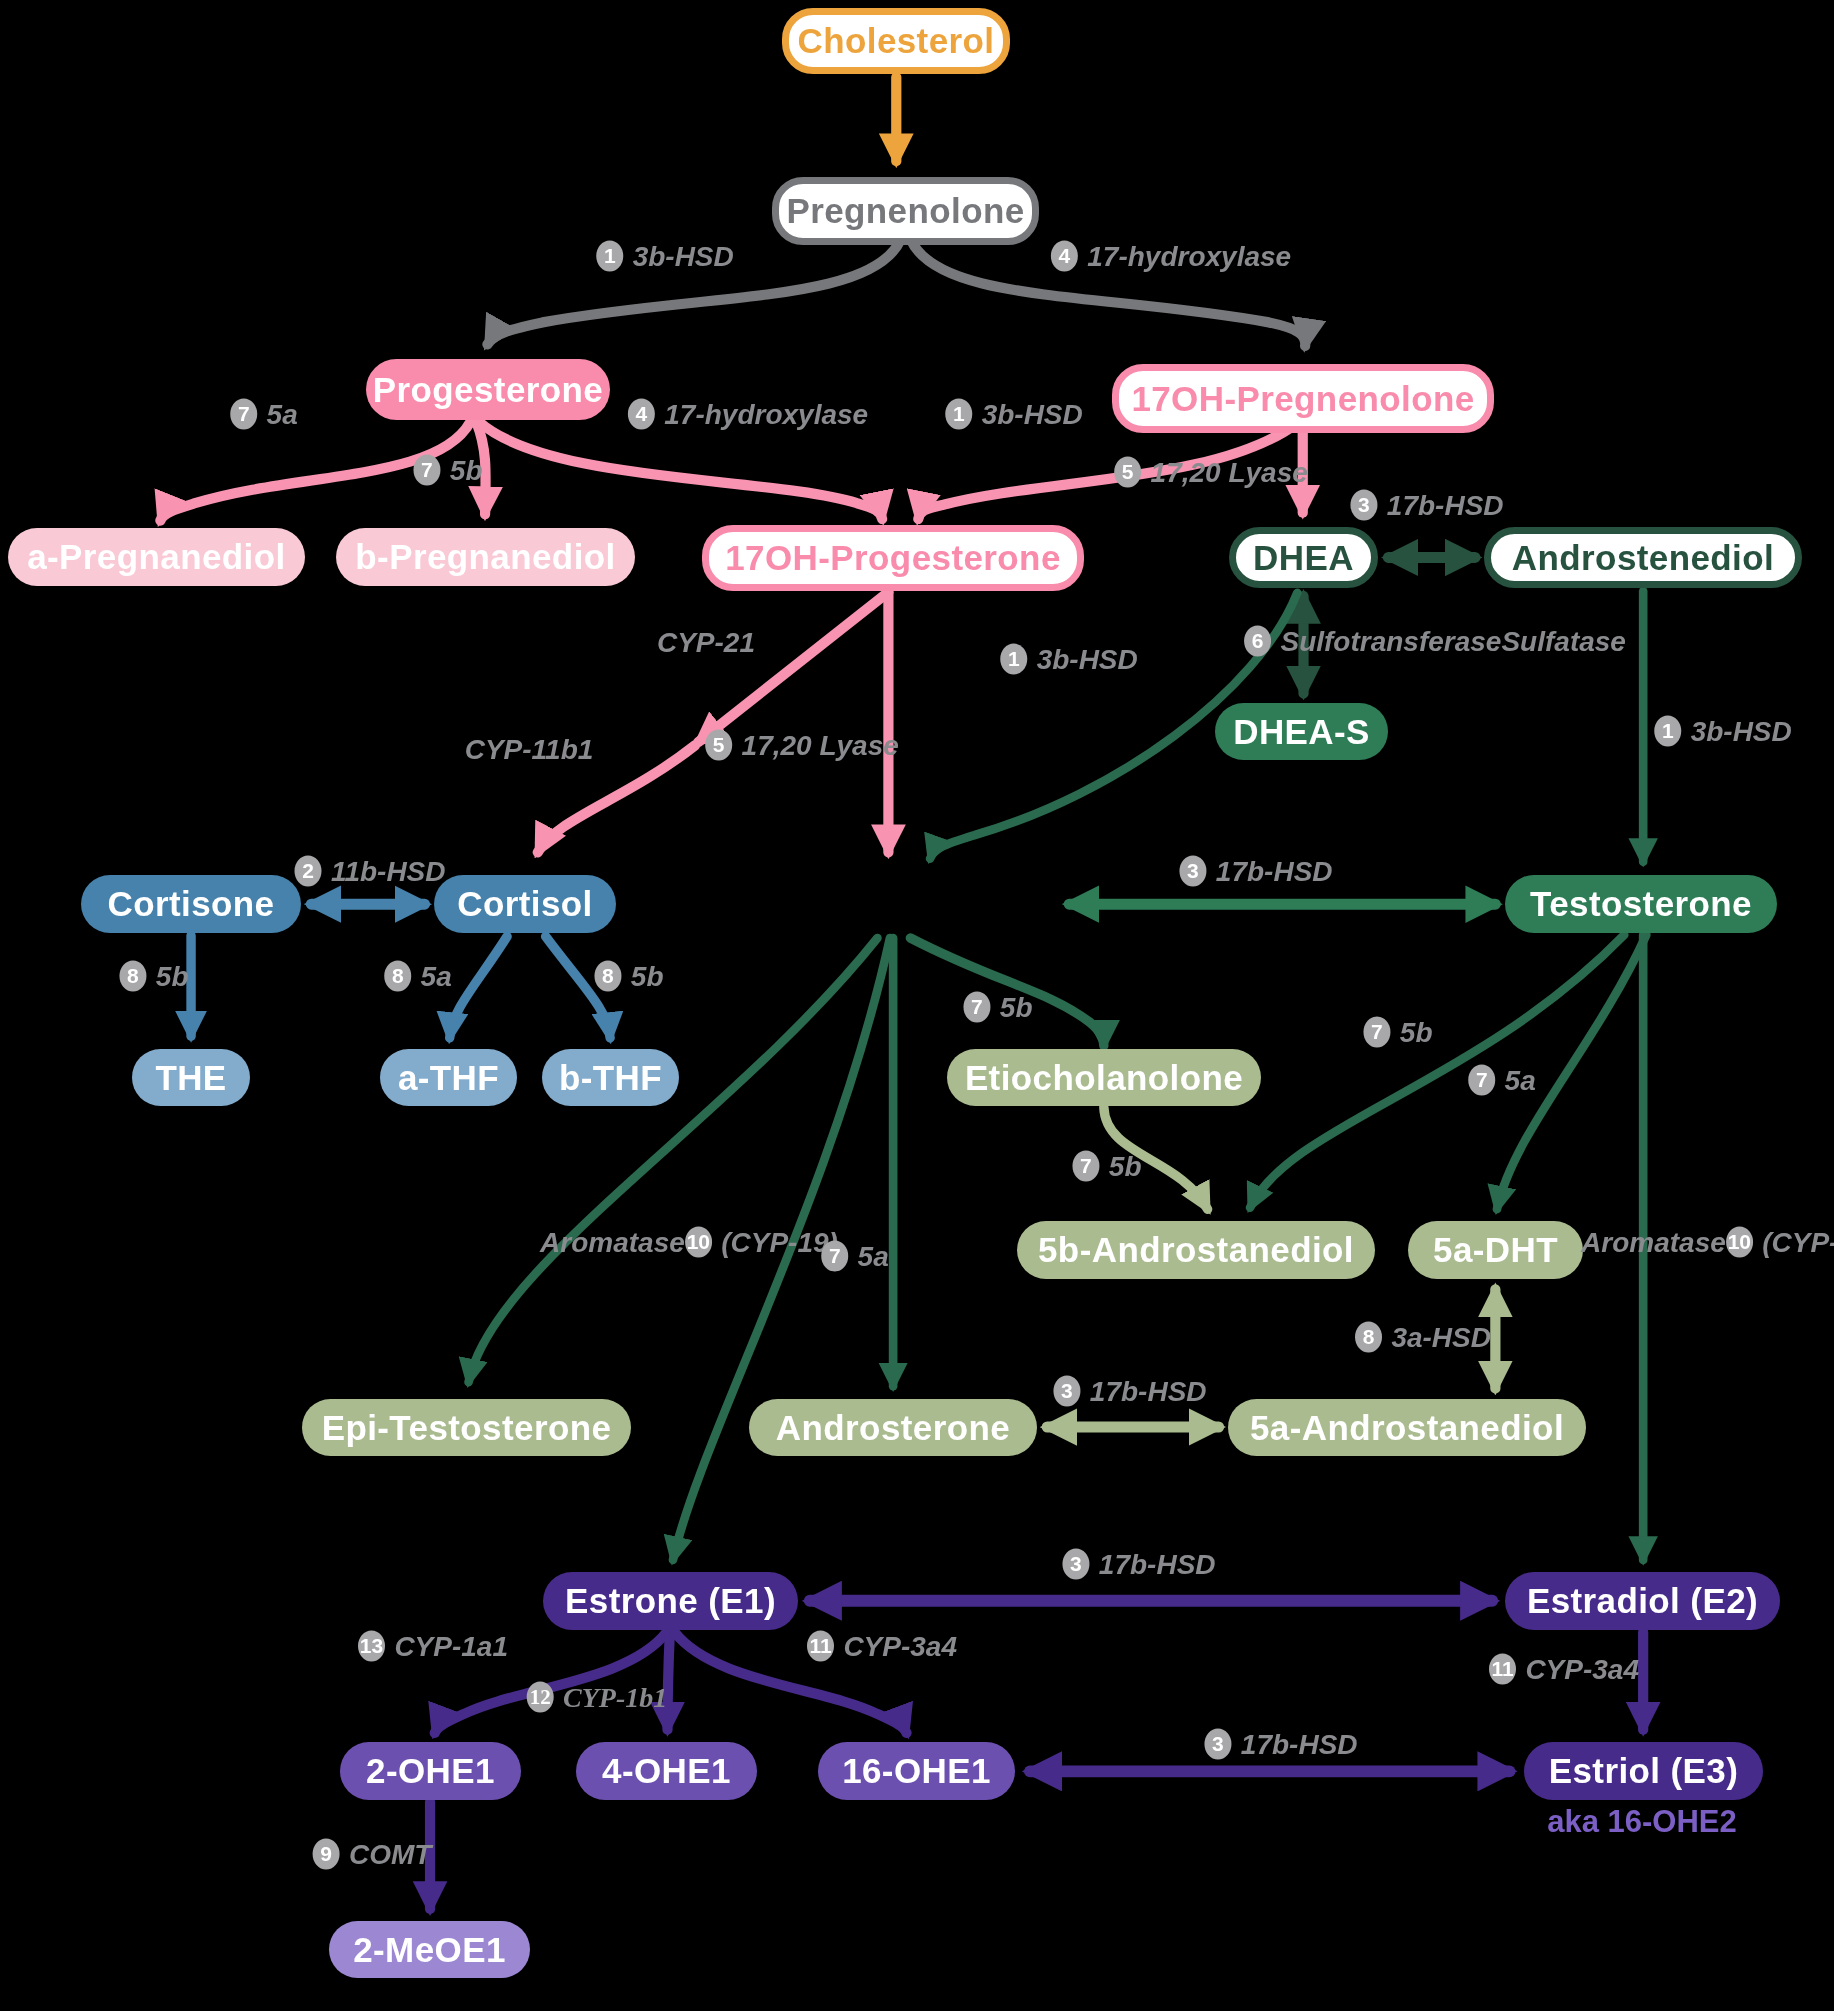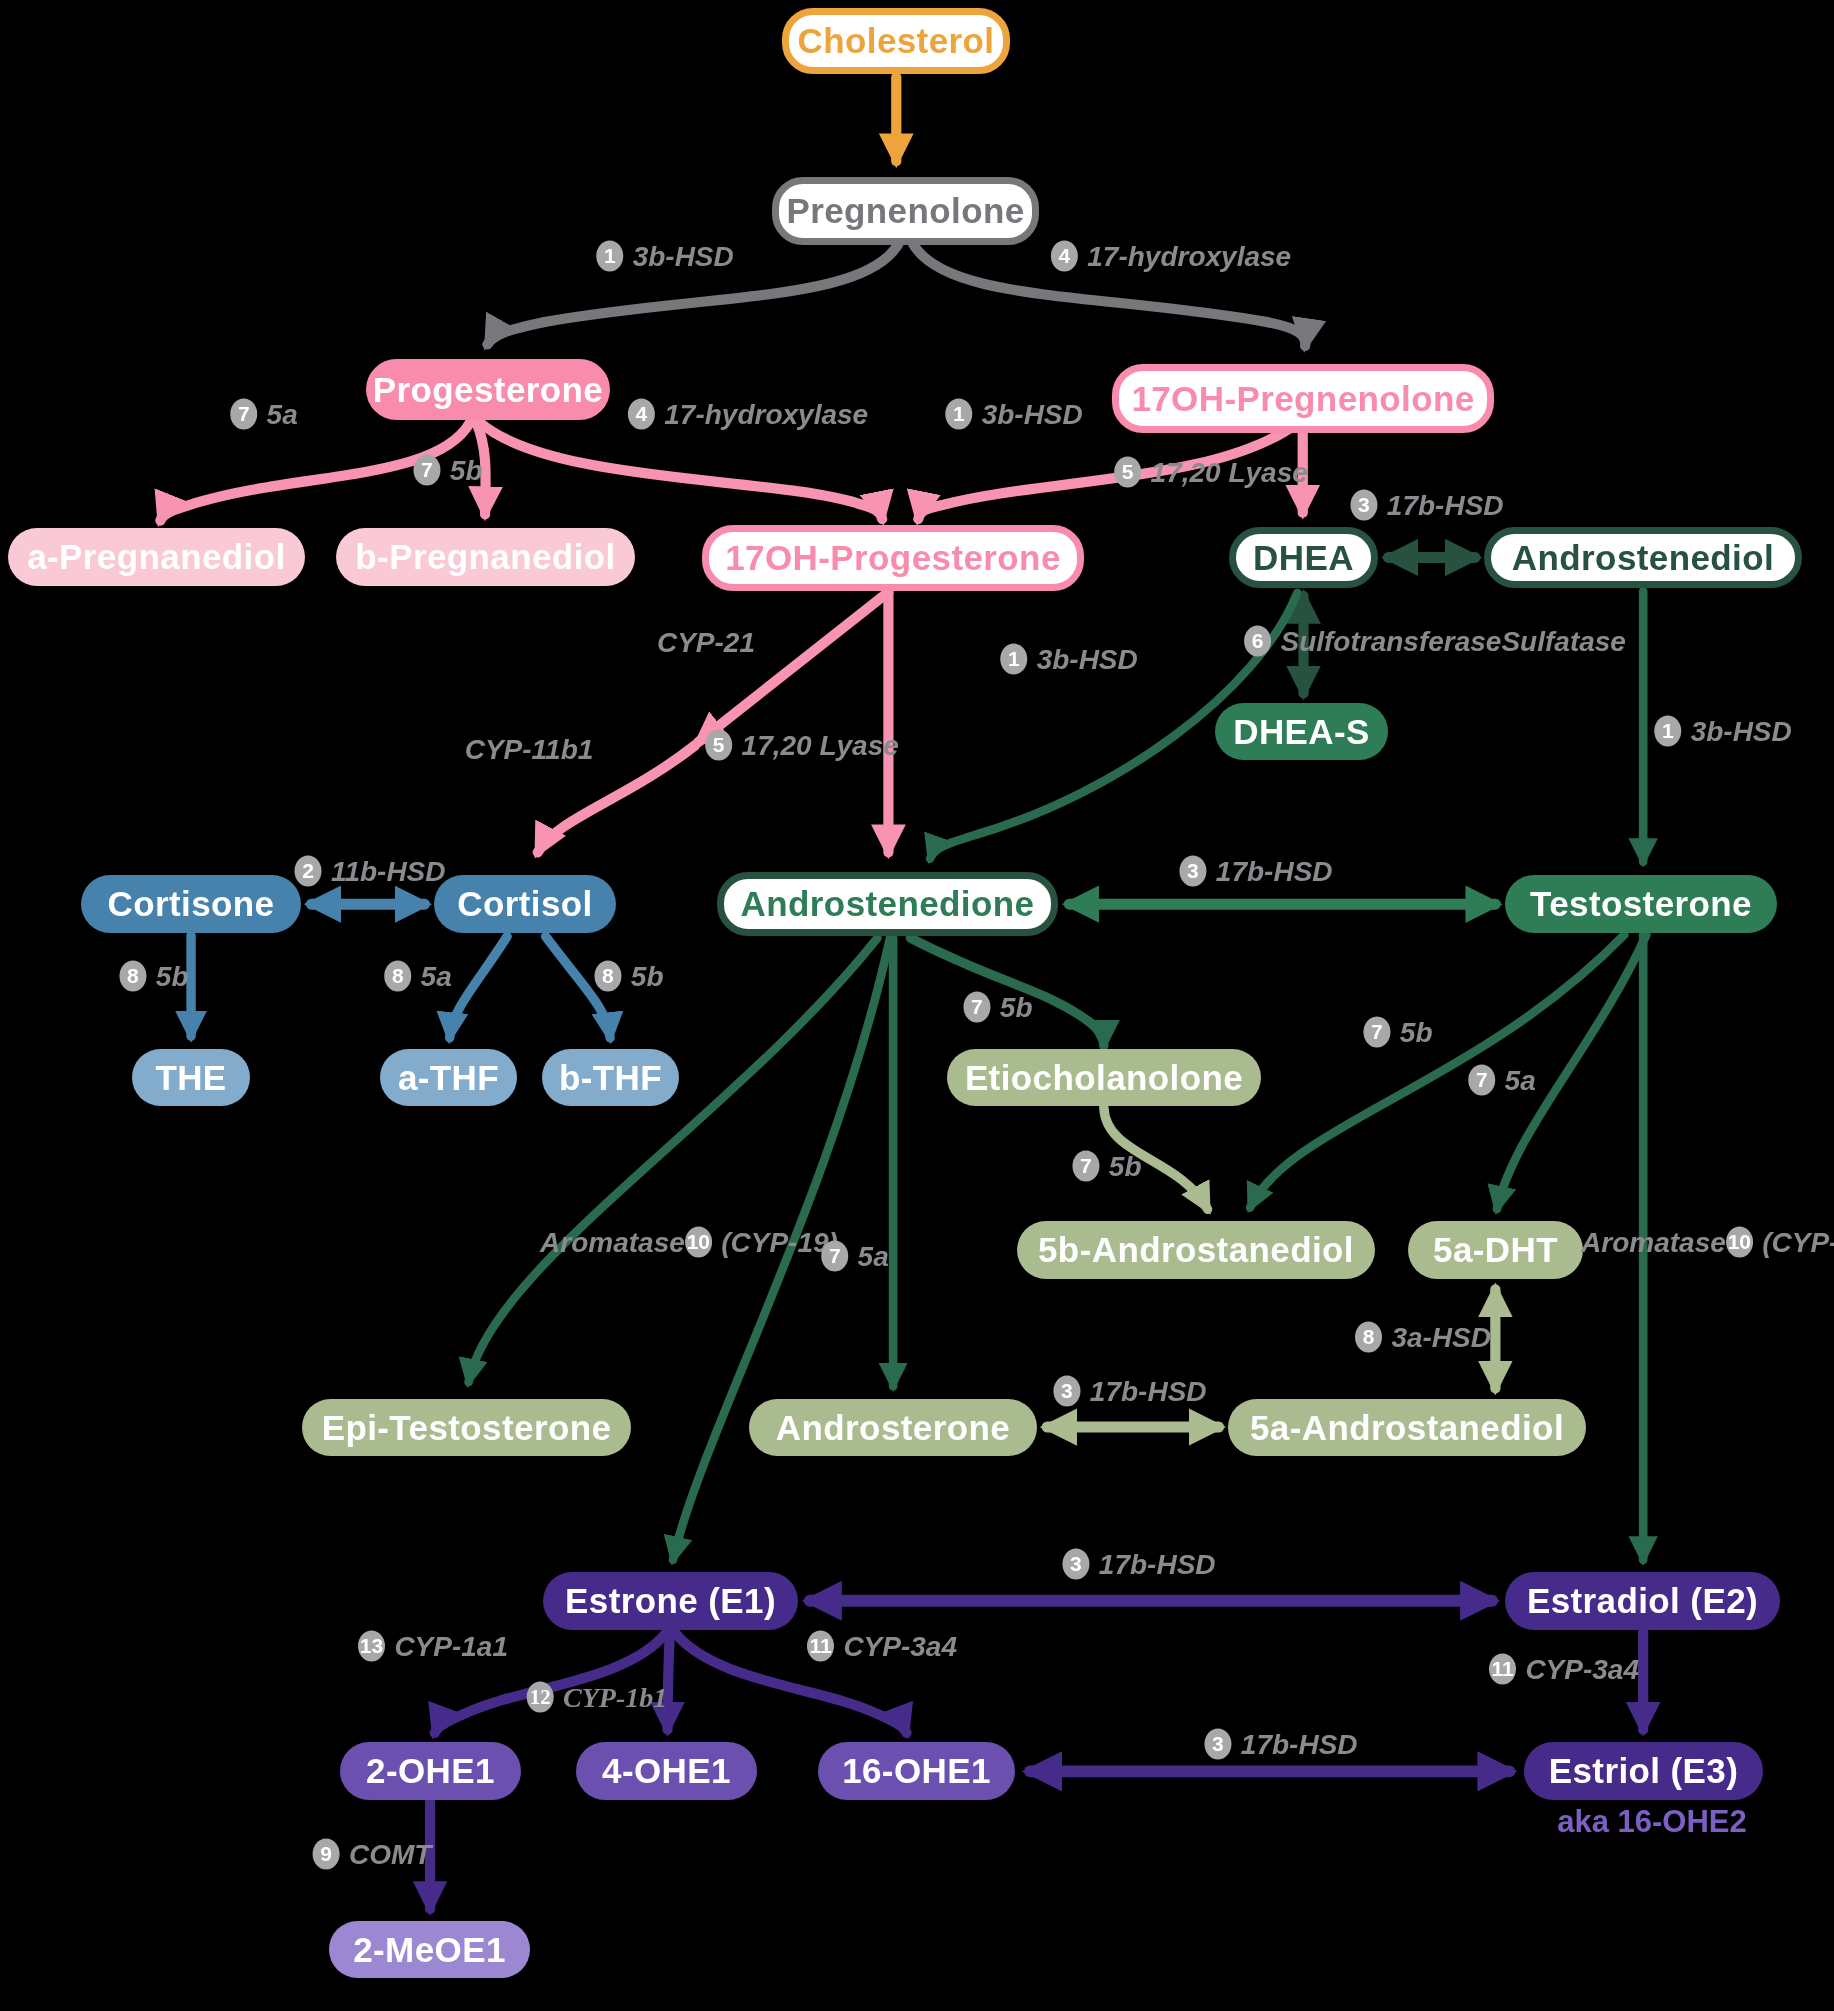--- a/index.html
+++ b/index.html
@@ -110,21 +110,20 @@
     <div class="node fill-pink" style="left: 366px; top: 359px; width: 244px; height: 61px;">Progesterone</div>
     <div class="node outline-pink" style="left: 1112px; top: 364px; width: 382px; height: 69px;">17OH-Pregnenolone</div>
     <div class="node fill-pinklight" style="left: 7.9px; top: 528px; width: 297px; height: 58px;">a-Pregnanediol</div>
     <div class="node fill-pinklight" style="left: 336px; top: 528px; width: 299px; height: 58px;">b-Pregnanediol</div>
     <div class="node outline-pink" style="left: 702px; top: 525px; width: 382px; height: 66px;">17OH-Progesterone</div>
     <div class="node outline-green-dark" style="left: 1229px; top: 527px; width: 149px; height: 61px;">DHEA</div>
     <div class="node outline-green-dark" style="left: 1484px; top: 527px; width: 318px; height: 61px;">Androstenediol</div>
     <div class="node fill-green" style="left: 1215px; top: 703px; width: 173px; height: 57px;">DHEA-S</div>
     <div class="node fill-blue" style="left: 81px; top: 875px; width: 220px; height: 58px;">Cortisone</div>
     <div class="node fill-blue" style="left: 434px; top: 875px; width: 182px; height: 58px;">Cortisol</div>
-    <div class="node outline-green" style="left: 717px; top: 872px; width: 341px; height: 64px;">Androstenedione</div>
     <div class="node fill-green" style="left: 1505px; top: 875px; width: 272px; height: 58px;">Testosterone</div>
     <div class="node fill-bluelight" style="left: 132px; top: 1049px; width: 118px; height: 57px;">THE</div>
     <div class="node fill-bluelight" style="left: 380px; top: 1049px; width: 137px; height: 57px;">a-THF</div>
     <div class="node fill-bluelight" style="left: 542px; top: 1049px; width: 137px; height: 57px;">b-THF</div>
     <div class="node fill-sage" style="left: 947px; top: 1049px; width: 314px; height: 57px;">Etiocholanolone</div>
     <div class="node fill-sage" style="left: 1017px; top: 1221px; width: 358px; height: 58px;">5b-Androstanediol</div>
     <div class="node fill-sage" style="left: 1408px; top: 1221px; width: 175px; height: 58px;">5a-DHT</div>
     <div class="node fill-sage" style="left: 302px; top: 1399px; width: 329px; height: 57px;">Epi-Testosterone</div>
     <div class="node fill-sage" style="left: 749px; top: 1399px; width: 288px; height: 57px;">Androsterone</div>
     <div class="node fill-sage" style="left: 1228px; top: 1399px; width: 358px; height: 57px;">5a-Androstanediol</div>
@@ -279,17 +278,17 @@
       <span>CYP-3a4</span>
     </div>
     <div class="elabel" style="left: 1281px; top: 1744px;">
       <span class="num">3</span>
       <span>17b-HSD</span>
     </div>
     <div class="elabel" style="left: 372px; top: 1854px;">
       <span class="num">9</span>
       <span>COMT</span>
     </div>
-    <div class="elabel note" style="left: 1642px; top: 1822px; margin-left: 10px;">
+    <div class="elabel note" style="left: 1642px; top: 1822px;">
       <span>aka 16-OHE2</span>
     </div>
   </div>
 
 
 </body></html>

